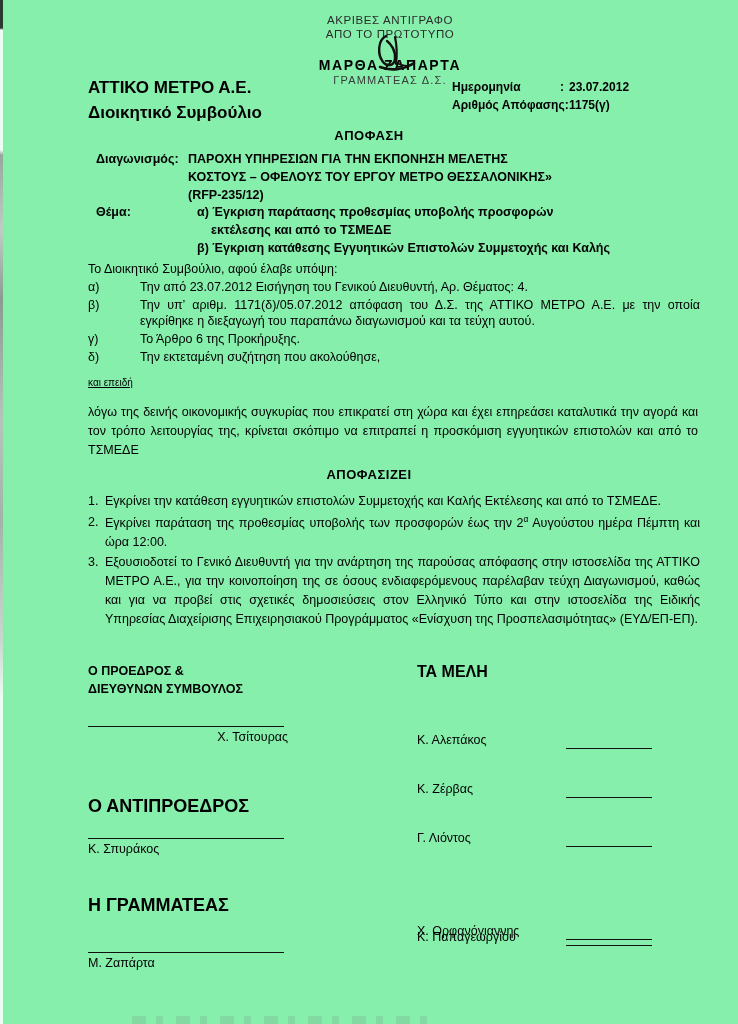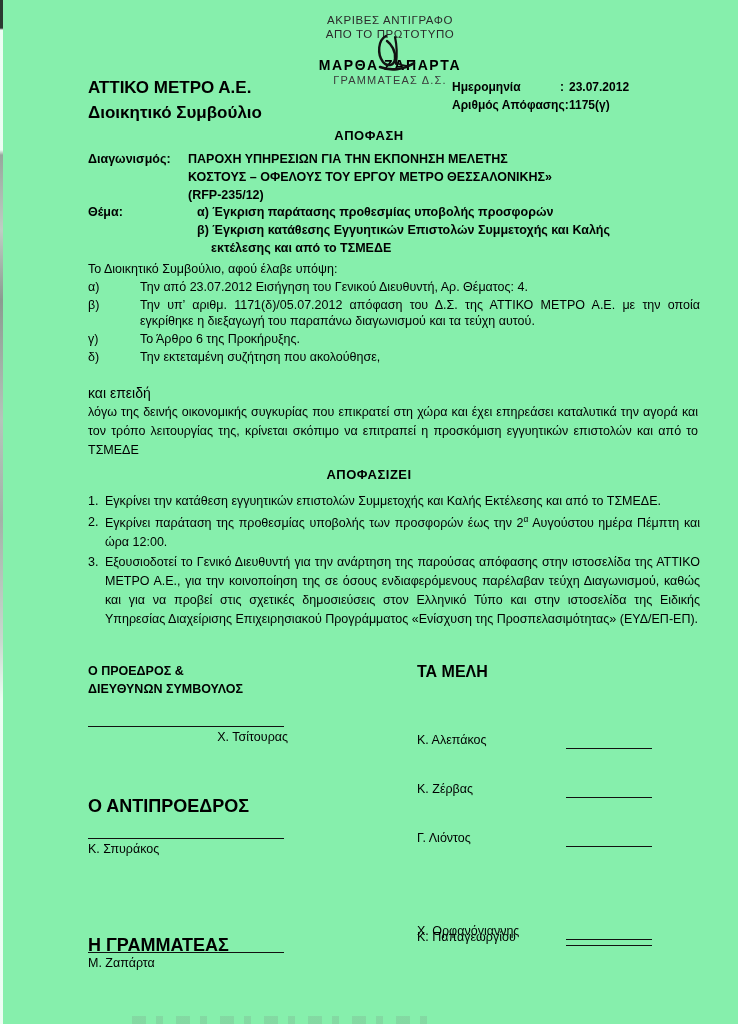--- a/index.html
+++ b/index.html
@@ -104,21 +104,21 @@
 
   
   #subject-block {
     left: 88px;
     top: 151px;
     width: 610px;
     font-size: 12.5px;
     font-weight: bold;
   }
   .subj-row { position: relative; line-height: 1.42; }
-  .subj-label { position: absolute; left: 0; top: 0; }
+  .subj-label { position: absolute; left: 8px; top: 0; }
   .subj-text { margin-left: 100px; }
   .theme-text { margin-left: 109px; }
   .theme-hang { padding-left: 14px; }
 
   
   #preamble-intro {
     left: 88px;
     top: 262px;
     font-size: 12.5px;
   }
@@ -127,22 +127,23 @@
     top: 279px;
     width: 612px;
     font-size: 12.5px;
   }
   .pre-item { position: relative; margin-bottom: 1px; line-height: 1.33; }
   .pre-marker { position: absolute; left: 0; top: 0; }
   .pre-body { margin-left: 52px; text-align: justify; }
 
   #kai-epeidi {
     left: 88px;
-    top: 385px;
-    font-size: 14px;
+    top: 377px;
+    font-size: 10px;
+    text-decoration: underline;
   }
   #reason-paragraph {
     left: 88px;
     top: 403px;
     width: 610px;
     font-size: 12.5px;
     line-height: 1.5;
     text-align: justify;
   }
 
@@ -273,24 +274,24 @@
       <div class="subj-text">ΚΟΣΤΟΥΣ  –  ΟΦΕΛΟΥΣ ΤΟΥ ΕΡΓΟΥ ΜΕΤΡΟ ΘΕΣΣΑΛΟΝΙΚΗΣ»</div>
     </div>
     <div class="subj-row">
       <div class="subj-text">(RFP-235/12)</div>
     </div>
     <div class="subj-row">
       <span class="subj-label">Θέμα:</span>
       <div class="theme-text">α) Έγκριση παράτασης προθεσμίας υποβολής προσφορών</div>
     </div>
     <div class="subj-row">
+      <div class="theme-text theme-hang">εκτέλεσης και από το ΤΣΜΕΔΕ</div>
+    </div>
+    <div class="subj-row">
       <div class="theme-text">β) Έγκριση κατάθεσης Εγγυητικών Επιστολών Συμμετοχής και Καλής</div>
-    </div>
-    <div class="subj-row">
-      <div class="theme-text theme-hang">εκτέλεσης και από το ΤΣΜΕΔΕ</div>
     </div>
   </div>
 
   <div id="preamble-intro" class="abs">Το Διοικητικό Συμβούλιο, αφού έλαβε υπόψη:</div>
 
   <div id="preamble-list" class="abs">
     <div class="pre-item">
       <span class="pre-marker">α)</span>
       <div class="pre-body">Την από 23.07.2012 Εισήγηση του Γενικού Διευθυντή, Αρ. Θέματος: 4.</div>
     </div>
@@ -339,21 +340,21 @@
     <div class="sig-name">Χ. Τσίτουρας</div>
   </div>
 
   <div class="sig-heading" style="top:796px;">Ο ΑΝΤΙΠΡΟΕΔΡΟΣ</div>
 
   <div class="sig-left-group" style="top:838px;">
     <div class="sig-rule"></div>
     <div class="sig-name">Κ. Σπυράκος</div>
   </div>
 
-  <div class="sig-heading" style="top:895px;margin-top:40px;">Η ΓΡΑΜΜΑΤΕΑΣ</div>
+  <div class="sig-heading" style="top:895px;">Η ΓΡΑΜΜΑΤΕΑΣ</div>
 
   <div class="sig-left-group" style="top:952px;">
     <div class="sig-rule"></div>
     <div class="sig-name">Μ. Ζαπάρτα</div>
   </div>
 
   <div id="sig-right-title" class="abs">ΤΑ ΜΕΛΗ</div>
 
   <div class="member-row" style="top:733px;">
     <div class="member-name">Κ. Αλεπάκος</div>

